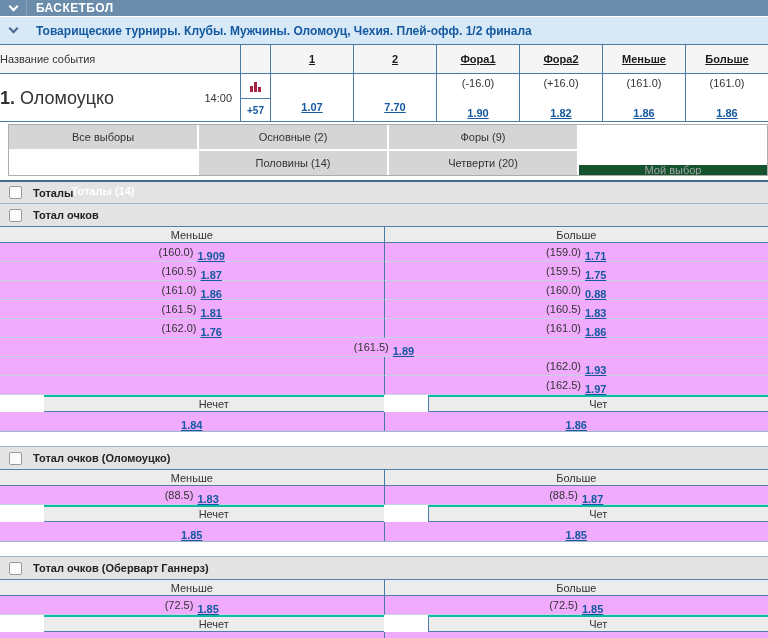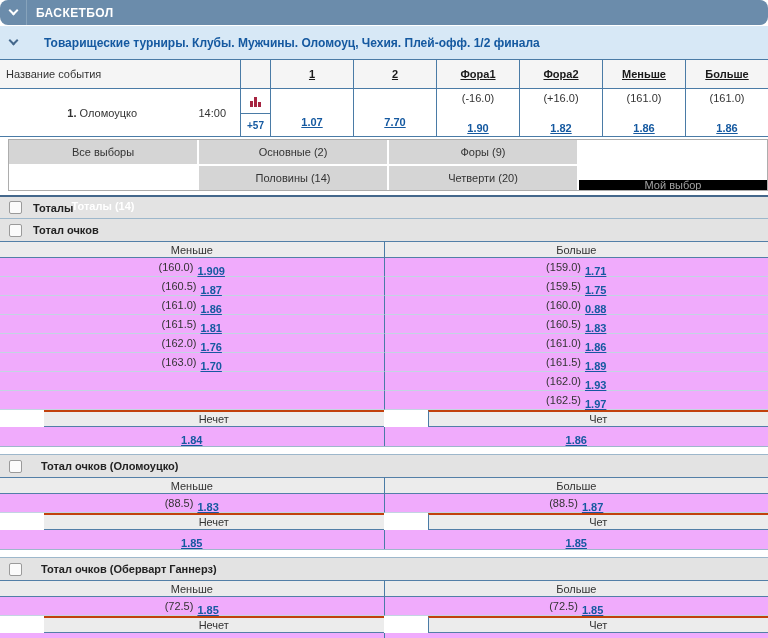--- a/index.html
+++ b/index.html
@@ -7,38 +7,38 @@
   body {
     font-family: "Liberation Sans", sans-serif;
     font-size: 11px;
     color: #333;
     background: #fff;
     padding-bottom: 10px;
   }
   a { cursor: pointer; }
 
   
-  .sport-bar { display: flex; height: 25px; background: #6b8cab; border-radius: 8px; }
+  .sport-bar { display: flex; height: 16px; background: #6b8cab; }
   .bar-toggle { width: 27px; display: flex; align-items: center; justify-content: center; cursor: pointer; }
   .sport-bar .bar-toggle { border-right: 1px solid #87a3bb; }
   .chev { width: 7px; height: 7px; border-right: 2px solid #fff; border-bottom: 2px solid #fff; transform: rotate(45deg); margin-top: -4px; }
   .chev.dark { border-color: #44688c; }
   .sport-title { color: #fff; font-weight: bold; font-size: 12px; display: flex; align-items: center; padding-left: 9px; letter-spacing: .4px; }
-  .league-bar { display: flex; height: 34px; background: #d7e8f6; border-top: 1px solid #fff; gap: 8px; }
+  .league-bar { display: flex; height: 28px; background: #d7e8f6; border-top: 1px solid #fff; }
   .league-title { color: #1559a0; font-weight: bold; font-size: 12px; display: flex; align-items: center; padding-left: 9px; }
 
   
   .event-table { border-top: 1px solid #4a7ba6; border-bottom: 1px solid #4a7ba6; }
   .ev-head { display: flex; height: 29px; background: #f5f5f5; border-bottom: 1px solid #4a7ba6; }
   .ev-row { display: flex; height: 47px; background: #fff; }
-  .ev-name { flex: 1; display: flex; align-items: center; padding: 0 6px; text-align: center; }
+  .ev-name { flex: 1; display: flex; align-items: center; padding: 0 0; }
   .ev-stats-col { width: 30px; border-left: 1px solid #4a7ba6; }
   .ev-col { width: 83px; border-left: 1px solid #4a7ba6; display: flex; flex-direction: column; align-items: center; justify-content: center; text-align: center; }
   .col-head-link { font-weight: bold; color: #1a1a1a; text-decoration: underline; font-size: 11px; }
-  .teams { flex: 1; line-height: 16px; font-size: 11px; }
+  .teams { flex: 1; line-height: 16px; font-size: 18px; }
   .teams b { font-weight: bold; }
   .ev-time { color: #333; font-size: 11px; padding-right: 8px; }
   .stats-wrap { display: flex; flex-direction: column; height: 100%; }
   .stats-top { flex: 1.1; display: flex; align-items: center; justify-content: center; border-bottom: 1px solid #4a7ba6; cursor: pointer; }
   .stats-bottom { flex: 1; display: flex; align-items: center; justify-content: center; color: #1559a0; font-weight: bold; font-size: 10px; cursor: pointer; }
   .param { color: #333; }
   .odds-link { color: #1559a0; font-weight: bold; text-decoration: underline; margin-top: 7px; }
   .ev-col .param { margin-bottom: 11px; }
 
   
@@ -46,36 +46,36 @@
     display: grid;
     grid-template-columns: 1fr 1fr 1fr 1fr;
     grid-template-rows: 24px 24px;
     gap: 2px;
     background: #fff;
     border: 1px solid #adadad;
     margin: 2px 0 0 8px;
   }
   .tab { background: #d5d5d5; display: flex; align-items: center; justify-content: center; color: #333; cursor: pointer; font-size: 11px; }
   .tab.active { background: #7f7f7f; color: #fff; font-weight: bold; margin-top: 40px; }
-  .tab.disabled { color: #a3a3a3; background: #000000; margin-top: 40px; }
+  .tab.disabled { color: #a3a3a3; background: #14532d; margin-top: 40px; }
   .tab.my-pick { grid-column: 4; grid-row: 1 / span 2; }
 
   
   .section-head { display: flex; align-items: center; height: 23px; background: #e3e3e3; border-top: 1px solid #9db7cb; padding-left: 9px; }
   .section-head.strong { border-top: 2px solid #44688c; margin-top: 4px; }
-  .section-gap { margin-top: 7px; gap: 8px; }
+  .section-gap { margin-top: 14px; }
   .checkbox { width: 13px; height: 13px; background: #fbfbfb; border: 1px solid #9a9a9a; border-radius: 2px; margin-right: 11px; cursor: pointer; }
   .section-title { font-weight: bold; color: #222; }
 
   .mtable { border-bottom: 1px solid #9db7cb; }
   .mrow { display: flex; }
   .mcell { flex: 1; display: flex; align-items: center; justify-content: center; gap: 4px; height: 19px; background: #f0abfc; border-bottom: 1px solid #c2d4e2; }
   .mcell + .mcell { border-left: 1px solid #4a7ba6; }
   .mrow.mhead .mcell { background: #ececec; height: 17px; color: #333; border-top: 1px solid #537fa7; border-bottom: 1px solid #537fa7; }
-  .mrow.mhead.oe .mcell { border-top: 2px solid #c2410c; margin-left: 44px; }
+  .mrow.mhead.oe .mcell { border-top: 2px solid #14b8a6; margin-left: 44px; }
   .mrow:last-child .mcell { border-bottom: none; }
 </style>
 </head>
 <body>
 
 <div class="sport-bar">
   <div class="bar-toggle">
     <span class="chev"></span>
   </div>
   <div class="sport-title">БАСКЕТБОЛ</div>
@@ -227,24 +227,20 @@
         <span class="param">(162.0)</span>
         <a class="odds-link">1.76</a>
       </div>
     <div class="mcell">
         <span class="param">(161.0)</span>
         <a class="odds-link">1.86</a>
       </div>
   </div>
   <div class="mrow">
     <div class="mcell">
-        <span class="param">(163.0)</span>
-        <a class="odds-link">1.70</a>
-      </div>
-    <div class="mcell">
         <span class="param">(161.5)</span>
         <a class="odds-link">1.89</a>
       </div>
   </div>
   <div class="mrow">
     <div class="mcell">
         <span class="param"></span>
         <a class="odds-link"></a>
       </div>
     <div class="mcell">

